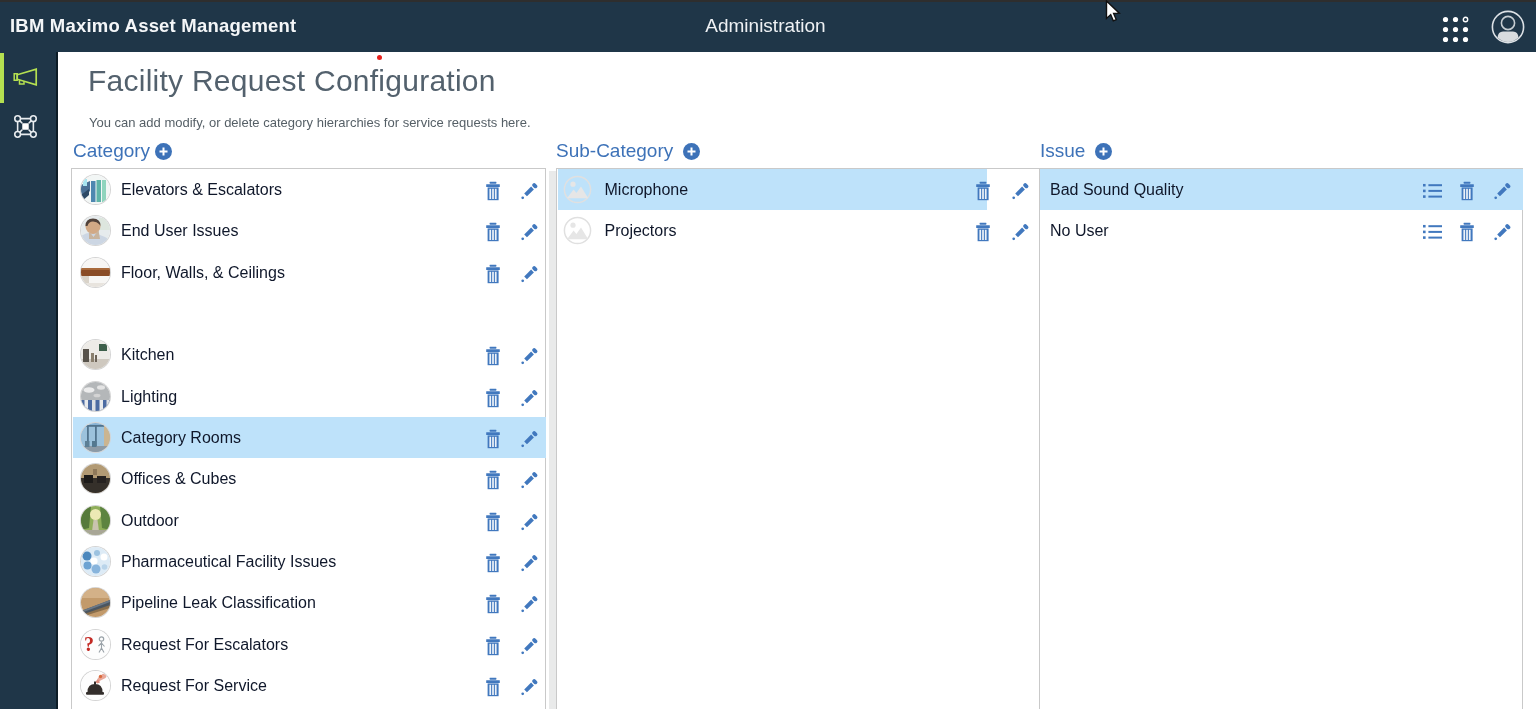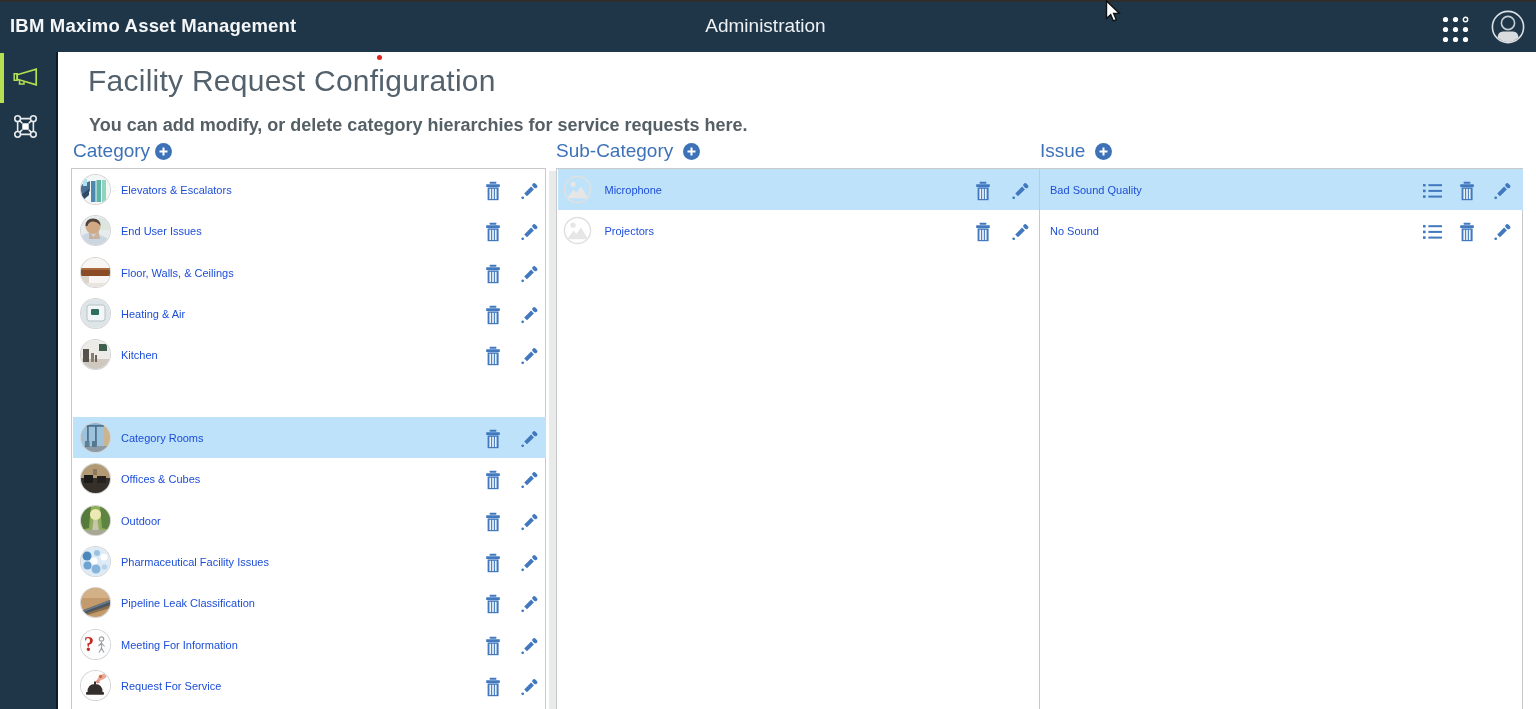--- a/index.html
+++ b/index.html
@@ -7,29 +7,29 @@
   font-family:"Liberation Sans", sans-serif; }
 .abs { position:absolute; }
 #topstrip { left:0; top:0; width:1536px; height:2px; background:#2e2e2e; z-index:5;}
 #header { left:0; top:0; width:1536px; height:52px; background:#1f3648; z-index:2;}
 #brand { z-index:6; left:10px; top:15px; color:#f4f6f8; font-size:18.5px; font-weight:bold; letter-spacing:0.2px;}
 #appname { z-index:6; left:-2.5px; top:14.5px; width:1536px; text-align:center; color:#eef1f4; font-size:19px; font-weight:normal;}
 #sidebar { left:0; top:52px; width:58px; height:657px; background:#1f3648; border-right:2px solid #0d1c26; z-index:2;}
 #selbar { left:0; top:1px; width:4px; height:50px; background:#b4e051;}
 #title { left:88px; top:64px; font-size:30px; color:#53616d; letter-spacing:0.25px; }
 #reddot { left:377px; top:55px; width:5px; height:5px; border-radius:50%; background:#e8211d;}
-#subtitle { left:89px; top:114.5px; font-size:18px; font-weight:bold; color:#555f66;}
+#subtitle { left:89px; top:114.5px; font-size:13px; font-weight:normal; color:#555f66;}
 .colhead { font-size:19px; color:#3d72b8; top:139.5px;}
 .listbox { top:168px; height:545px; border:1px solid #c9c9c9; background:#fff;}
 #catbox { left:71px; width:475px; }
 #subissuebox { left:556px; width:967px; }
 #subissuediv { left:1039px; top:168px; width:1px; height:545px; background:#c9c9c9;}
 .row { position:absolute; left:1px; height:41.3px; }
 .rowhl { background:#bee2fa; }
-.rowtext { position:absolute; font-size:11px; color:#1d4ed8; top:50%; transform:translateY(-50%); white-space:nowrap;}
+.rowtext { position:absolute; font-size:16px; color:#0f172a; top:50%; transform:translateY(-50%); white-space:nowrap;}
 .cicon { position:absolute; width:29px; height:29px; border-radius:50%; top:6px;
   box-shadow:0 0 0 1px #d4d4d4; overflow:hidden; background:#fff;}
 .acticon { position:absolute; top:50%; transform:translateY(calc(-50% + 1px)); }
 .picon { box-shadow:none; background:transparent; }
 </style>
 </head>
 <body>
 <svg width="0" height="0" style="position:absolute;">
 <defs>
 <g id="i-trash" fill="#4178be">
@@ -169,44 +169,50 @@
           <path d="M8 15 L12.5 21 L17.5 14 L19 23 L8 23 Z" fill="#c8b49e"></path>
         </svg></div>
       <div class="rowtext" style="left:48px;">End User Issues</div>
       <svg class="acticon" style="left:413px;" width="14" height="19" viewBox="0 0 14 19">
         <use href="#i-trash"></use>
       </svg>
       <svg class="acticon" style="left:447.5px;" width="17" height="17" viewBox="0 0 17 17">
         <use href="#i-pencil"></use>
       </svg>
     </div>
-<div class="row" style="top:124px; width:473px;">
-      <div class="cicon" style="left:8px;"><svg width="29" height="29" viewBox="0 0 29 29">
-          <rect width="29" height="29" fill="#dde5e8"></rect>
-          <rect x="6" y="6" width="18" height="16" rx="2.5" fill="#f3f6f6" stroke="#b7c1c6"></rect>
-          <rect x="10" y="10" width="8" height="6" rx="1" fill="#2f6f62"></rect>
-        </svg></div>
-      <div class="rowtext" style="left:48px;">Heating &amp; Air</div>
-      <svg class="acticon" style="left:413px;" width="14" height="19" viewBox="0 0 14 19">
-        <use href="#i-trash"></use>
-      </svg>
-      <svg class="acticon" style="left:447.5px;" width="17" height="17" viewBox="0 0 17 17">
-        <use href="#i-pencil"></use>
-      </svg>
-    </div>
 <div class="row" style="top:165px; width:473px;">
       <div class="cicon" style="left:8px;"><svg width="29" height="29" viewBox="0 0 29 29">
           <rect width="29" height="29" fill="#edebe7"></rect>
           <rect x="0" y="19" width="29" height="10" fill="#cec8bf"></rect>
           <rect x="2" y="9" width="6" height="13" fill="#57524b"></rect>
           <rect x="10" y="13" width="3" height="9" fill="#8a7f6e"></rect>
           <rect x="18" y="4" width="8" height="7" fill="#3d5f4b"></rect>
           <rect x="14" y="15" width="2" height="7" fill="#6b6257"></rect>
         </svg></div>
       <div class="rowtext" style="left:48px;">Kitchen</div>
+      <svg class="acticon" style="left:413px;" width="14" height="19" viewBox="0 0 14 19">
+        <use href="#i-trash"></use>
+      </svg>
+      <svg class="acticon" style="left:447.5px;" width="17" height="17" viewBox="0 0 17 17">
+        <use href="#i-pencil"></use>
+      </svg>
+    </div>
+<div class="row" style="top:207px; width:473px;">
+      <div class="cicon" style="left:8px;"><svg width="29" height="29" viewBox="0 0 29 29">
+          <rect width="29" height="29" fill="#b4b7b9"></rect>
+          <rect x="0" y="18" width="29" height="11" fill="#4c6ba2"></rect>
+          <rect x="3.5" y="18" width="3.5" height="11" fill="#e8eaec"></rect>
+          <rect x="11" y="18" width="3.5" height="11" fill="#dde0e4"></rect>
+          <rect x="18.5" y="18" width="3.5" height="11" fill="#e8eaec"></rect>
+          <rect x="25.5" y="18" width="2.5" height="11" fill="#dde0e4"></rect>
+          <ellipse cx="8" cy="8" rx="5.5" ry="2.8" fill="#ececec"></ellipse>
+          <ellipse cx="20" cy="5.5" rx="4" ry="2.2" fill="#e4e4e4"></ellipse>
+          <ellipse cx="16" cy="13.5" rx="3.5" ry="1.8" fill="#d4d4d4"></ellipse>
+        </svg></div>
+      <div class="rowtext" style="left:48px;">Lighting</div>
       <svg class="acticon" style="left:413px;" width="14" height="19" viewBox="0 0 14 19">
         <use href="#i-trash"></use>
       </svg>
       <svg class="acticon" style="left:447.5px;" width="17" height="17" viewBox="0 0 17 17">
         <use href="#i-pencil"></use>
       </svg>
     </div>
 <div class="row rowhl" style="top:248px; width:473px;">
       <div class="cicon" style="left:8px;"><svg width="29" height="29" viewBox="0 0 29 29">
           <rect width="29" height="29" fill="#87b2d3"></rect>
@@ -295,21 +301,21 @@
         <use href="#i-pencil"></use>
       </svg>
     </div>
 <div class="row" style="top:455px; width:473px;">
       <div class="cicon" style="left:8px;"><svg width="29" height="29" viewBox="0 0 29 29">
           <rect width="29" height="29" fill="#fdfdfd"></rect>
           <text x="3" y="21" font-family="Liberation Serif, serif" font-size="20" font-weight="bold" fill="#c32a24">?</text>
           <circle cx="20.5" cy="9" r="2.2" fill="none" stroke="#9aa2a8" stroke-width="1.2"></circle>
           <path d="M20.5 11.5 L20.5 18 M20.5 13 L17.5 16 M20.5 13 L23.5 16.5 M20.5 18 L18 22.5 M20.5 18 L23 22.5" stroke="#9aa2a8" stroke-width="1.1" fill="none"></path>
         </svg></div>
-      <div class="rowtext" style="left:48px;">Meeting For Information</div>
+      <div class="rowtext" style="left:48px;">Request For Escalators</div>
       <svg class="acticon" style="left:413px;" width="14" height="19" viewBox="0 0 14 19">
         <use href="#i-trash"></use>
       </svg>
       <svg class="acticon" style="left:447.5px;" width="17" height="17" viewBox="0 0 17 17">
         <use href="#i-pencil"></use>
       </svg>
     </div>
 <div class="row" style="top:496px; width:473px;">
       <div class="cicon" style="left:8px;"><svg width="29" height="29" viewBox="0 0 29 29">
           <rect width="29" height="29" fill="#fdfdfd"></rect>
@@ -323,21 +329,21 @@
       <div class="rowtext" style="left:48px;">Request For Service</div>
       <svg class="acticon" style="left:413px;" width="14" height="19" viewBox="0 0 14 19">
         <use href="#i-trash"></use>
       </svg>
       <svg class="acticon" style="left:447.5px;" width="17" height="17" viewBox="0 0 17 17">
         <use href="#i-pencil"></use>
       </svg>
     </div>
   </div>
 <div class="abs listbox" id="subissuebox">
-    <div class="row rowhl" style="top:0px; width:482px;">
+    <div class="row rowhl" style="top:0px; width:429px;">
       <div class="cicon picon" style="left:5px;"><svg width="29" height="29" viewBox="0 0 29 29">
           <circle cx="14.5" cy="14.5" r="13.1" fill="none" stroke="#e0e0e0" stroke-width="1.5"></circle>
           <circle cx="10" cy="9.2" r="2.6" fill="#e6e6e6"></circle>
           <path d="M4 23.2 L10.6 14.6 L13.4 17.9 L18 11.6 L25.2 23.2 Z" fill="#e6e6e6"></path>
         </svg></div>
       <div class="rowtext" style="left:46.5px;">Microphone</div>
       <svg class="acticon" style="left:418px;" width="14" height="19" viewBox="0 0 14 19">
         <use href="#i-trash"></use>
       </svg>
       <svg class="acticon" style="left:453.5px;" width="17" height="17" viewBox="0 0 17 17">
@@ -364,21 +370,21 @@
         <use href="#i-list"></use>
       </svg>
       <svg class="acticon" style="left:420px;" width="14" height="19" viewBox="0 0 14 19">
         <use href="#i-trash"></use>
       </svg>
       <svg class="acticon" style="left:453.5px;" width="17" height="17" viewBox="0 0 17 17">
         <use href="#i-pencil"></use>
       </svg>
     </div>
 <div class="row" style="left:483px; top:41px; width:483px;">
-      <div class="rowtext" style="left:10px;">No Sound</div>
+      <div class="rowtext" style="left:10px;">No User</div>
       <svg class="acticon" style="left:382.5px;" width="19" height="15" viewBox="0 0 19 15">
         <use href="#i-list"></use>
       </svg>
       <svg class="acticon" style="left:420px;" width="14" height="19" viewBox="0 0 14 19">
         <use href="#i-trash"></use>
       </svg>
       <svg class="acticon" style="left:453.5px;" width="17" height="17" viewBox="0 0 17 17">
         <use href="#i-pencil"></use>
       </svg>
     </div>

